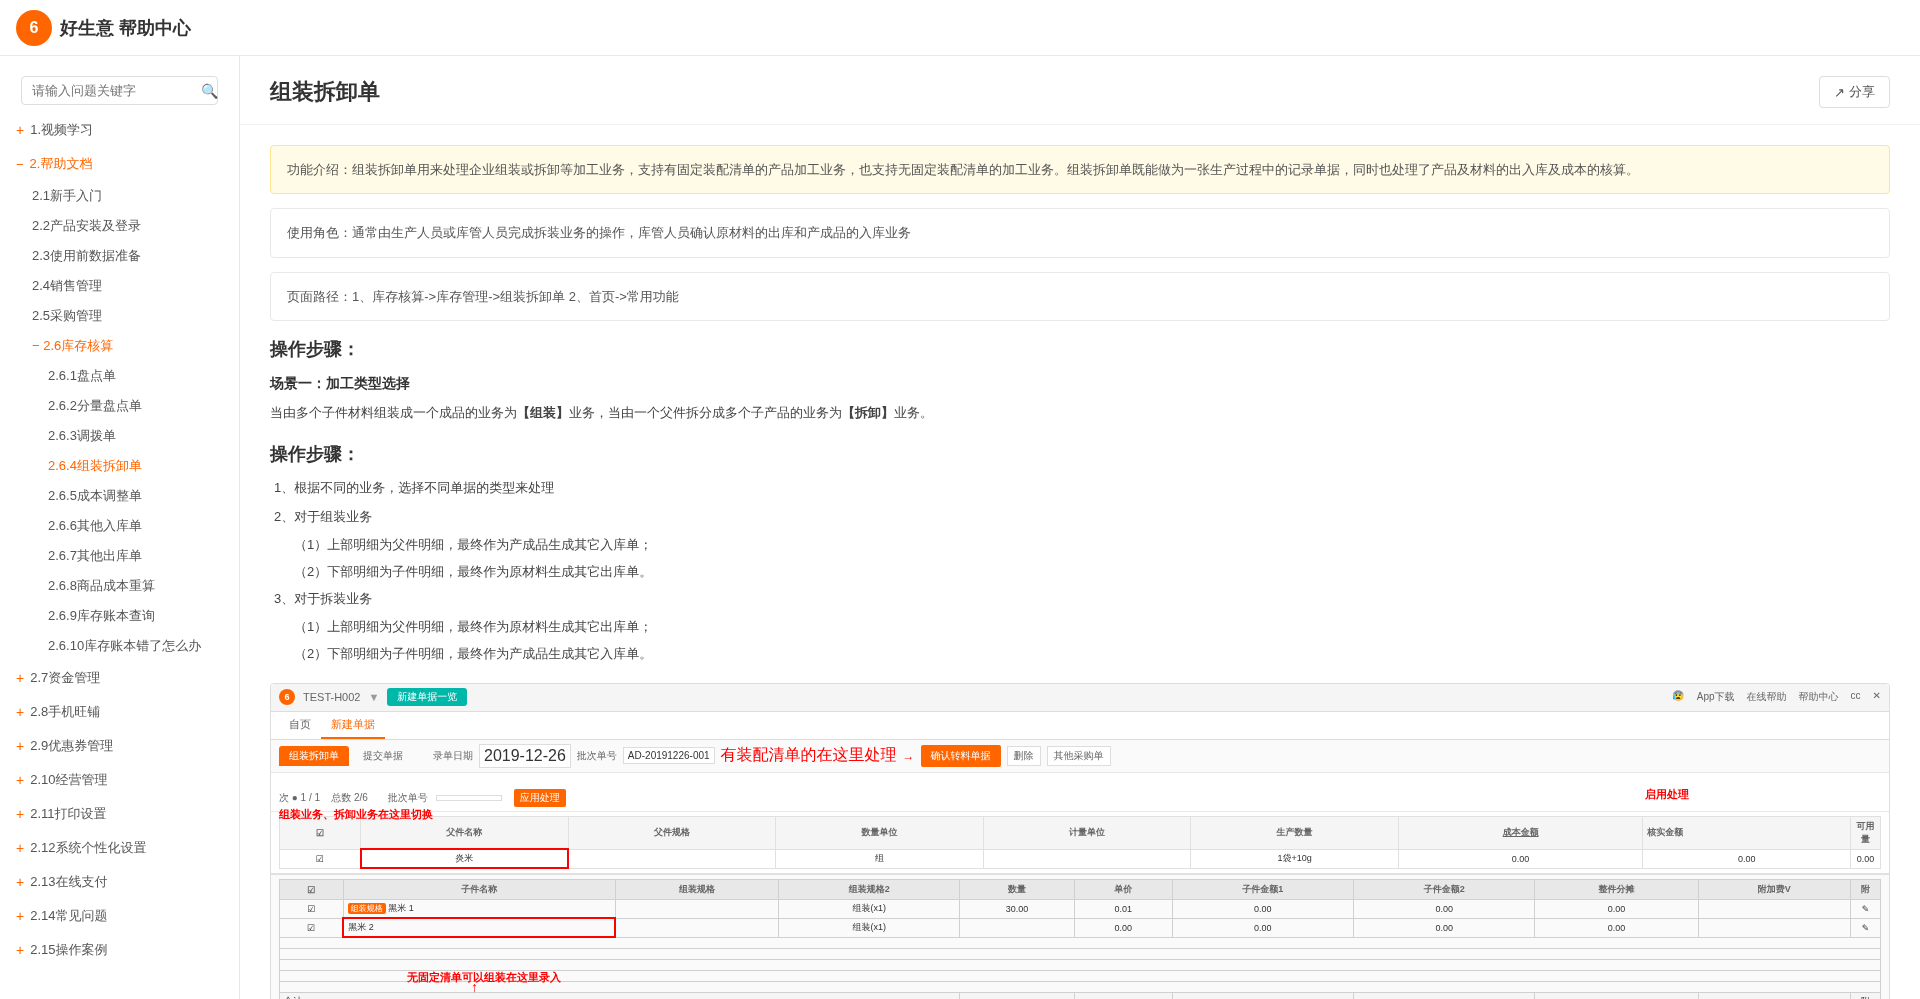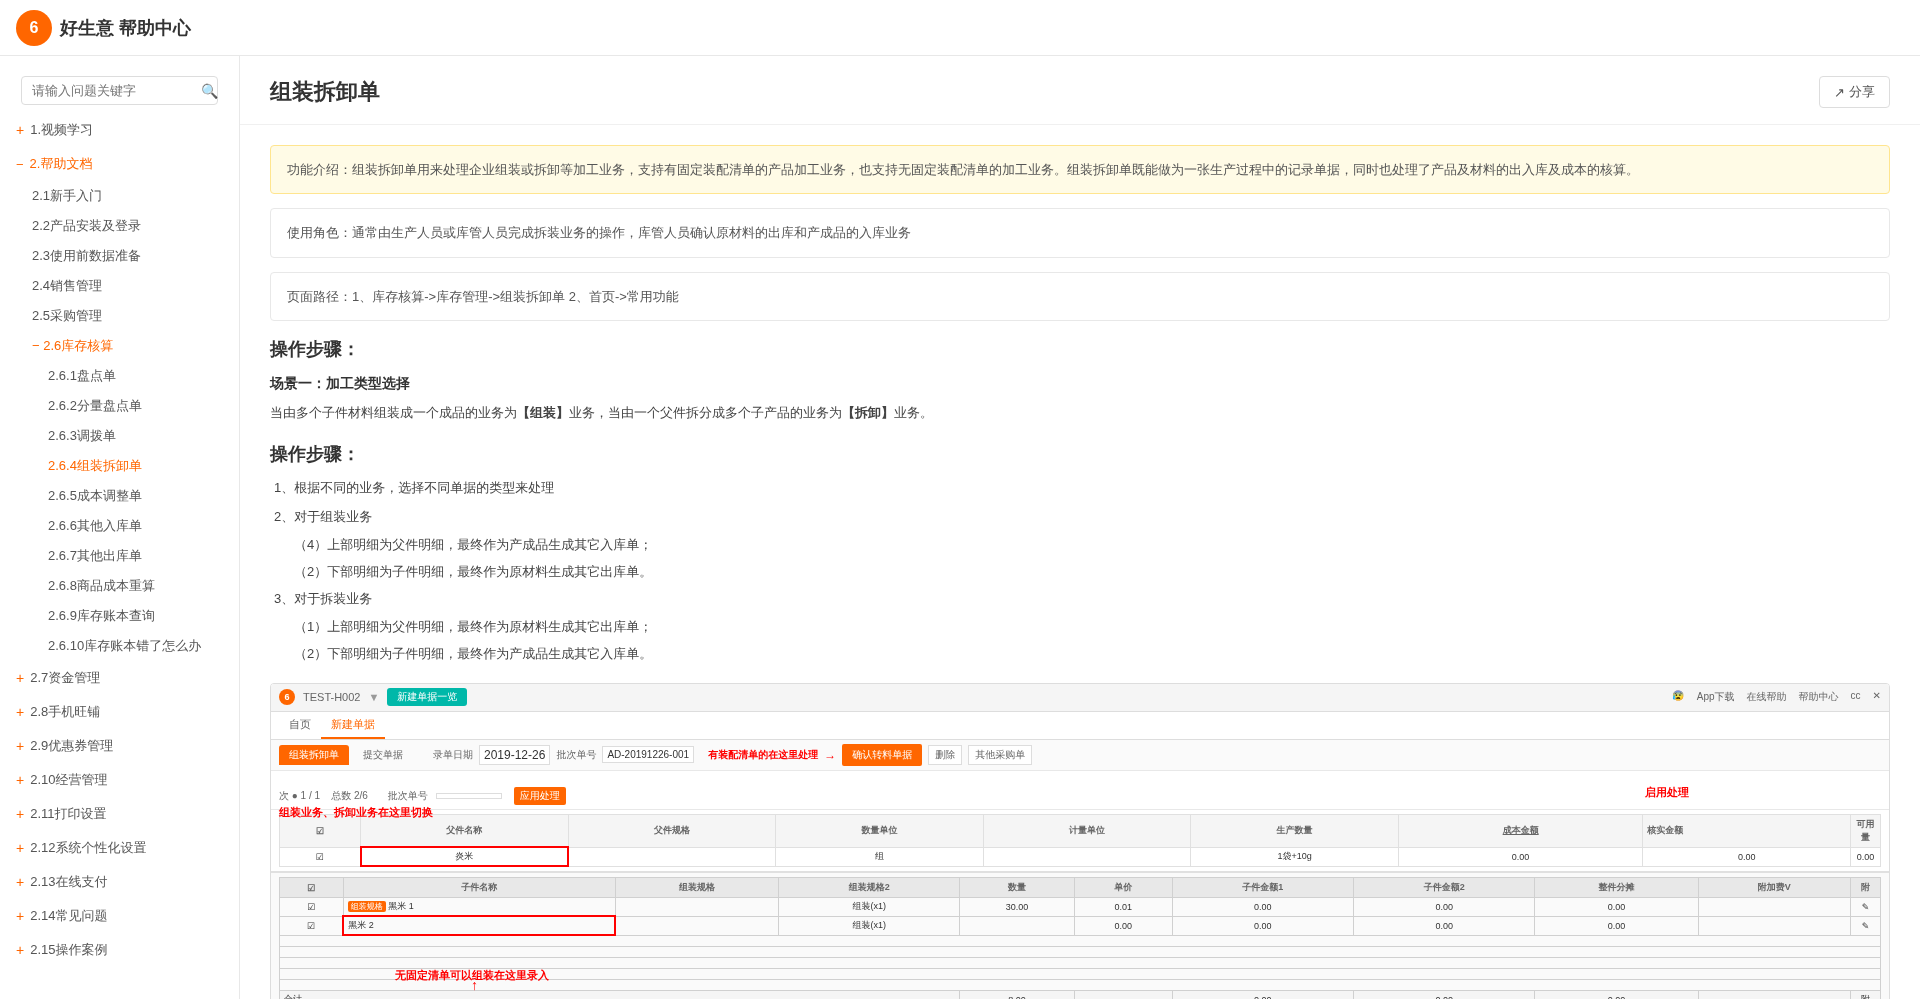--- a/index.html
+++ b/index.html
@@ -157,21 +157,21 @@
       <div class="scenario-title">场景一：加工类型选择</div>
 
       <div class="paragraph">
         当由多个子件材料组装成一个成品的业务为<span class="bold-text">【组装】</span>业务，当由一个父件拆分成多个子产品的业务为<span class="bold-text">【拆卸】</span>业务。
       </div>
 
       <div class="section-title">操作步骤：</div>
 
       <div class="step-item">1、根据不同的业务，选择不同单据的类型来处理</div>
       <div class="step-item">2、对于组装业务</div>
-      <div class="sub-step">（4）上部明细为父件明细，最终作为产成品生成其它入库单；</div>
+      <div class="sub-step">（1）上部明细为父件明细，最终作为产成品生成其它入库单；</div>
       <div class="sub-step">（2）下部明细为子件明细，最终作为原材料生成其它出库单。</div>
       <div class="step-item">3、对于拆装业务</div>
       <div class="sub-step">（1）上部明细为父件明细，最终作为原材料生成其它出库单；</div>
       <div class="sub-step">（2）下部明细为子件明细，最终作为产成品生成其它入库单。</div>
 
       <div class="screenshot-container">
         <div style="background:#fff; position:relative;">
 
           <div style="background:#f5f5f5; height:28px; display:flex; align-items:center; padding:0 8px; border-bottom:1px solid #ddd; font-size:11px; color:#666; gap:8px;">
             <div style="background:#f60; color:#fff; width:16px; height:16px; border-radius:50%; display:flex;align-items:center;justify-content:center; font-size:9px; font-weight:bold;">6</div>
@@ -191,25 +191,25 @@
           <div style="display:flex; background:#fff; border-bottom:1px solid #ddd; font-size:11px; padding:0 8px;">
             <div style="padding:5px 10px; color:#666;">自页</div>
             <div style="padding:5px 10px; color:#f60; border-bottom:2px solid #f60;">新建单据</div>
           </div>
 
           <div style="background:#fafafa; display:flex; align-items:center; padding:4px 8px; border-bottom:1px solid #e8e8e8; gap:4px; flex-wrap:wrap; font-size:10px;">
             <div style="background:#f60; color:#fff; padding:3px 10px; border-radius:3px 3px 0 0; font-size:10px;">组装拆卸单</div>
             <div style="padding:3px 10px; color:#666; font-size:10px;">提交单据</div>
             <div style="margin-left:16px; display:flex; align-items:center; gap:6px; flex-wrap:wrap;">
               <span style="color:#666; font-size:10px;">录单日期</span>
-              <span style="border:1px solid #ddd; padding:2px 4px; font-size:12px; background:#fff; color:#333;">2019-12-26</span>
+              <span style="border:1px solid #ddd; padding:2px 4px; font-size:16px; background:#fff; color:#333;">2019-12-26</span>
               <span style="color:#666; font-size:10px;">批次单号</span>
               <span style="border:1px solid #ddd; padding:2px 4px; font-size:10px; background:#fff; color:#333;">AD-20191226-001</span>
 
-              <span style="color:red; font-size:10px; font-weight:bold; margin-left:8px;">有装配清单的在这里处理</span>
+              <span style="color:red; font-size:16px; font-weight:normal; ">有装配清单的在这里处理</span>
               <span style="color:red; font-size:12px;">→</span>
               <span style="border:2px solid #f60; background:#f60; color:#fff; padding:2px 8px; border-radius:2px; font-size:10px;">确认转料单据</span>
               <span style="border:1px solid #ddd; padding:2px 6px; font-size:10px; color:#666; background:#fff;">删除</span>
               <span style="border:1px solid #ddd; padding:2px 6px; font-size:10px; color:#666; background:#fff;">其他采购单</span>
             </div>
           </div>
 
           <div style="background:#fff; display:flex; align-items:center; padding:4px 8px; border-bottom:1px solid #e8e8e8; gap:8px; font-size:10px; position:relative;margin-top:12px;">
             <span style="color:#666;">次 ● 1 / 1 &nbsp;&nbsp; 总数 2/6</span>
             <span style="color:#666; margin-left:12px;">批次单号</span>
@@ -319,21 +319,21 @@
                   <td style="border:1px solid #d0d0d0; padding:2px 4px; text-align:center;"></td>
                   <td style="border:1px solid #d0d0d0; padding:2px 4px; text-align:center;">0.00</td>
                   <td style="border:1px solid #d0d0d0; padding:2px 4px; text-align:center;">0.00</td>
                   <td style="border:1px solid #d0d0d0; padding:2px 4px; text-align:center;">0.00</td>
                   <td style="border:1px solid #d0d0d0; padding:2px 4px; text-align:center;"></td>
                   <td style="border:1px solid #d0d0d0; padding:2px 4px; text-align:center;">附</td>
                 </tr>
               </tfoot>
             </table>
 
-            <div style="position:absolute; bottom:30px; left:124px; color:red; font-size:11px; font-weight:bold; white-space:nowrap;">无固定清单可以组装在这里录入</div>
+            <div style="position:absolute; bottom:30px; left:136px; color:red; font-size:11px; font-weight:bold; white-space:nowrap;">无固定清单可以组装在这里录入</div>
             <div style="position:absolute; bottom:20px; left:200px; color:red; font-size:14px;">↑</div>
           </div>
 
         </div>
       </div>
 
     </div>
   </div>
 </div>
 

